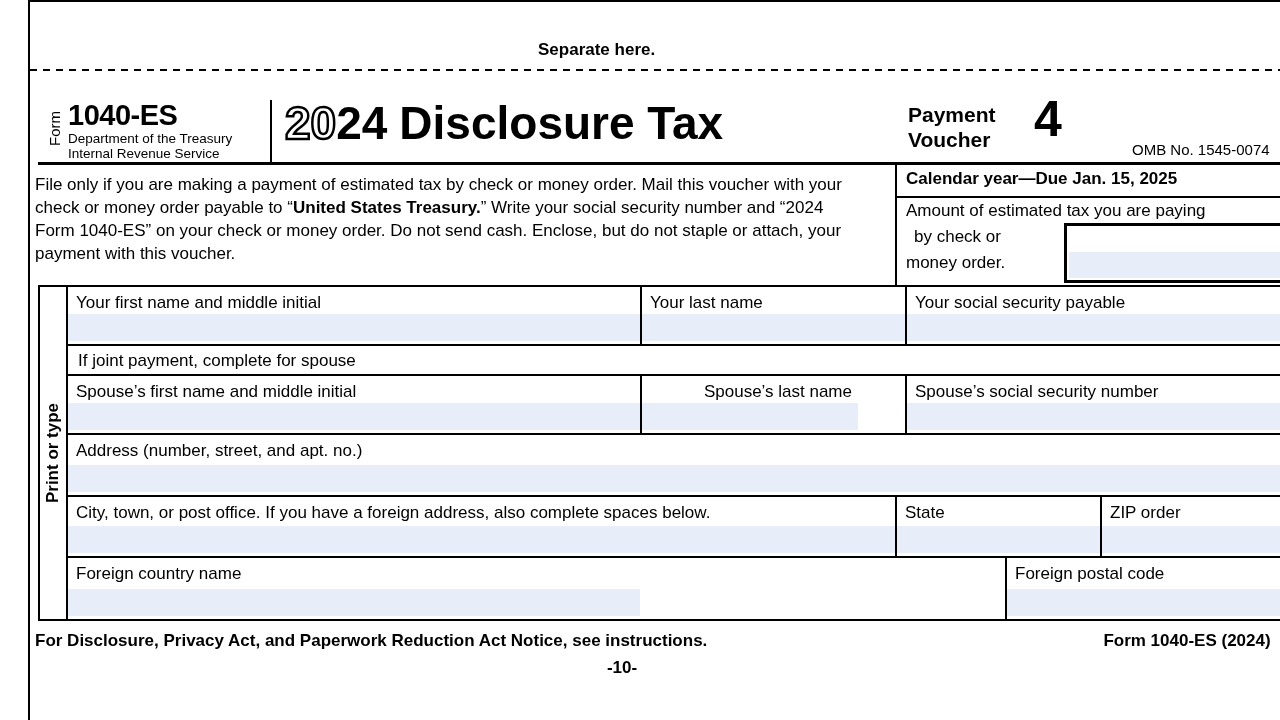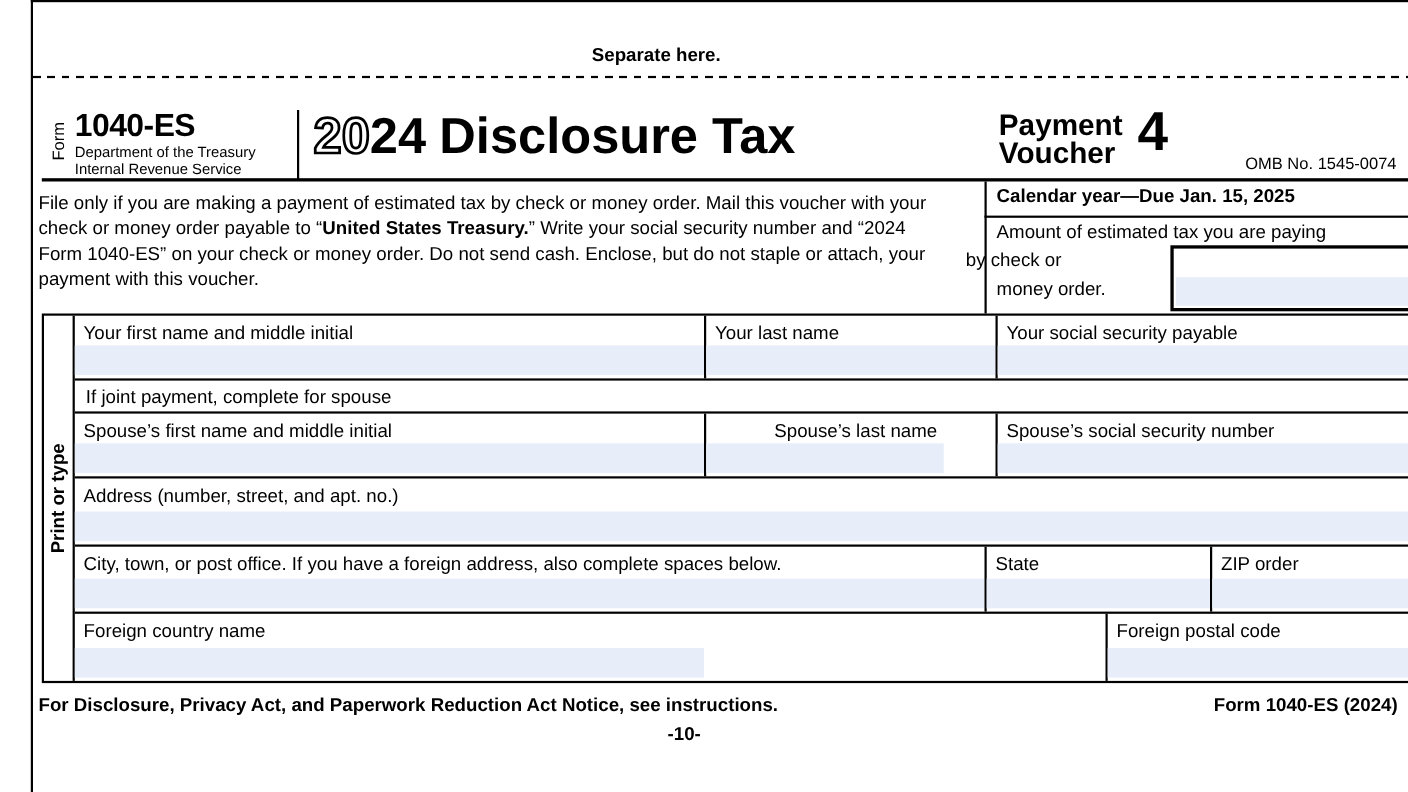--- a/index.html
+++ b/index.html
@@ -15,31 +15,31 @@
     background:repeating-linear-gradient(90deg,#000 0 7px,transparent 7px 13px);}
   
   .form-word{top:118px;left:4px;font-size:15px;transform:rotate(-90deg);transform-origin:center;width:40px;text-align:center;}
   .form-number{top:97px;left:38px;font-size:29px;font-weight:bold;letter-spacing:-0.5px;}
   .agency1{top:129px;left:38px;font-size:13.5px;}
   .agency2{top:144px;left:38px;font-size:13.5px;}
   .hdr-div{top:98px;left:240px;width:2px;height:64px;background:#000;}
   .title{top:94px;left:255px;font-size:46px;font-weight:bold;white-space:nowrap;}
   .yr-outline{color:#fff;-webkit-text-stroke:2.5px #000;}
   .title-rest{margin-left:12px;}
-  .pay-lines{top:100px;left:878px;font-size:27px;font-weight:bold;line-height:25px;}
+  .pay-lines{top:100px;left:878px;font-size:21px;font-weight:bold;line-height:25px;}
   .big-vnum{top:88px;left:1004px;font-size:50px;font-weight:bold;}
   .omb{top:139px;left:1102px;font-size:15px;}
   .hdr-rule{top:160px;left:8px;width:1264px;height:3px;background:#000;}
   
   .instr{top:171px;left:5px;width:812px;font-size:17px;line-height:23px;}
   .vi-div{top:163px;left:865px;width:2px;height:120px;background:#000;}
   .calendar{top:167px;left:876px;font-size:17px;font-weight:bold;}
   .cal-rule{top:194px;left:865px;width:407px;height:2px;background:#000;}
   .amt1{top:199px;left:876px;font-size:17px;}
-  .amt2{top:225px;left:848px;font-size:17px;}
+  .amt2{top:225px;left:884px;font-size:17px;}
   .amt3{top:251px;left:876px;font-size:17px;}
   .amt-box{top:221px;left:1034px;width:236px;height:60px;border:3px solid #000;box-sizing:border-box;background:#fff;}
   .amt-fill{position:absolute;left:2px;right:2px;bottom:2px;height:26px;}
   
   .tbl{top:283px;left:8px;width:1263px;height:336px;border:2px solid #000;box-sizing:border-box;}
   .rail{position:absolute;top:0;left:0;width:26px;height:100%;border-right:2px solid #000;}
   .rail-label{position:absolute;top:50%;left:50%;transform:translate(-50%,-50%) rotate(-90deg);
     font-size:17px;font-weight:bold;white-space:nowrap;}
   .rows{position:absolute;top:0;left:28px;right:0;bottom:0;}
   .row{position:absolute;left:0;right:0;border-bottom:2px solid #000;box-sizing:border-box;}

